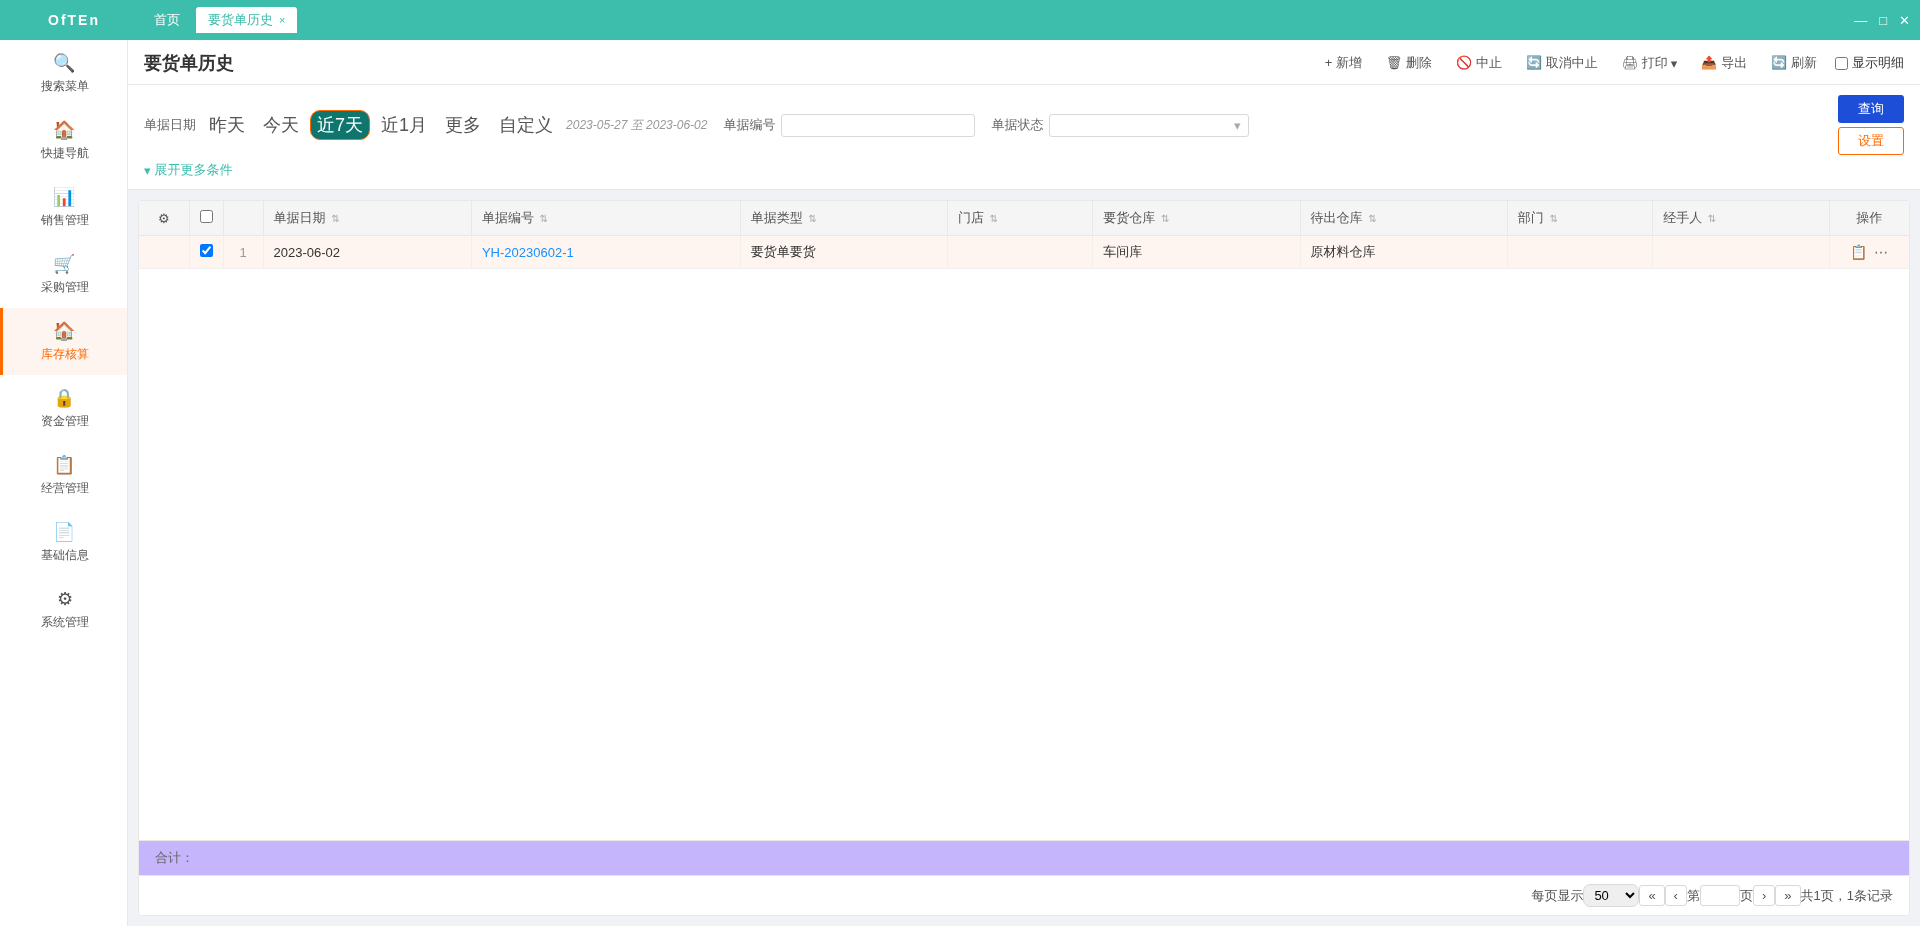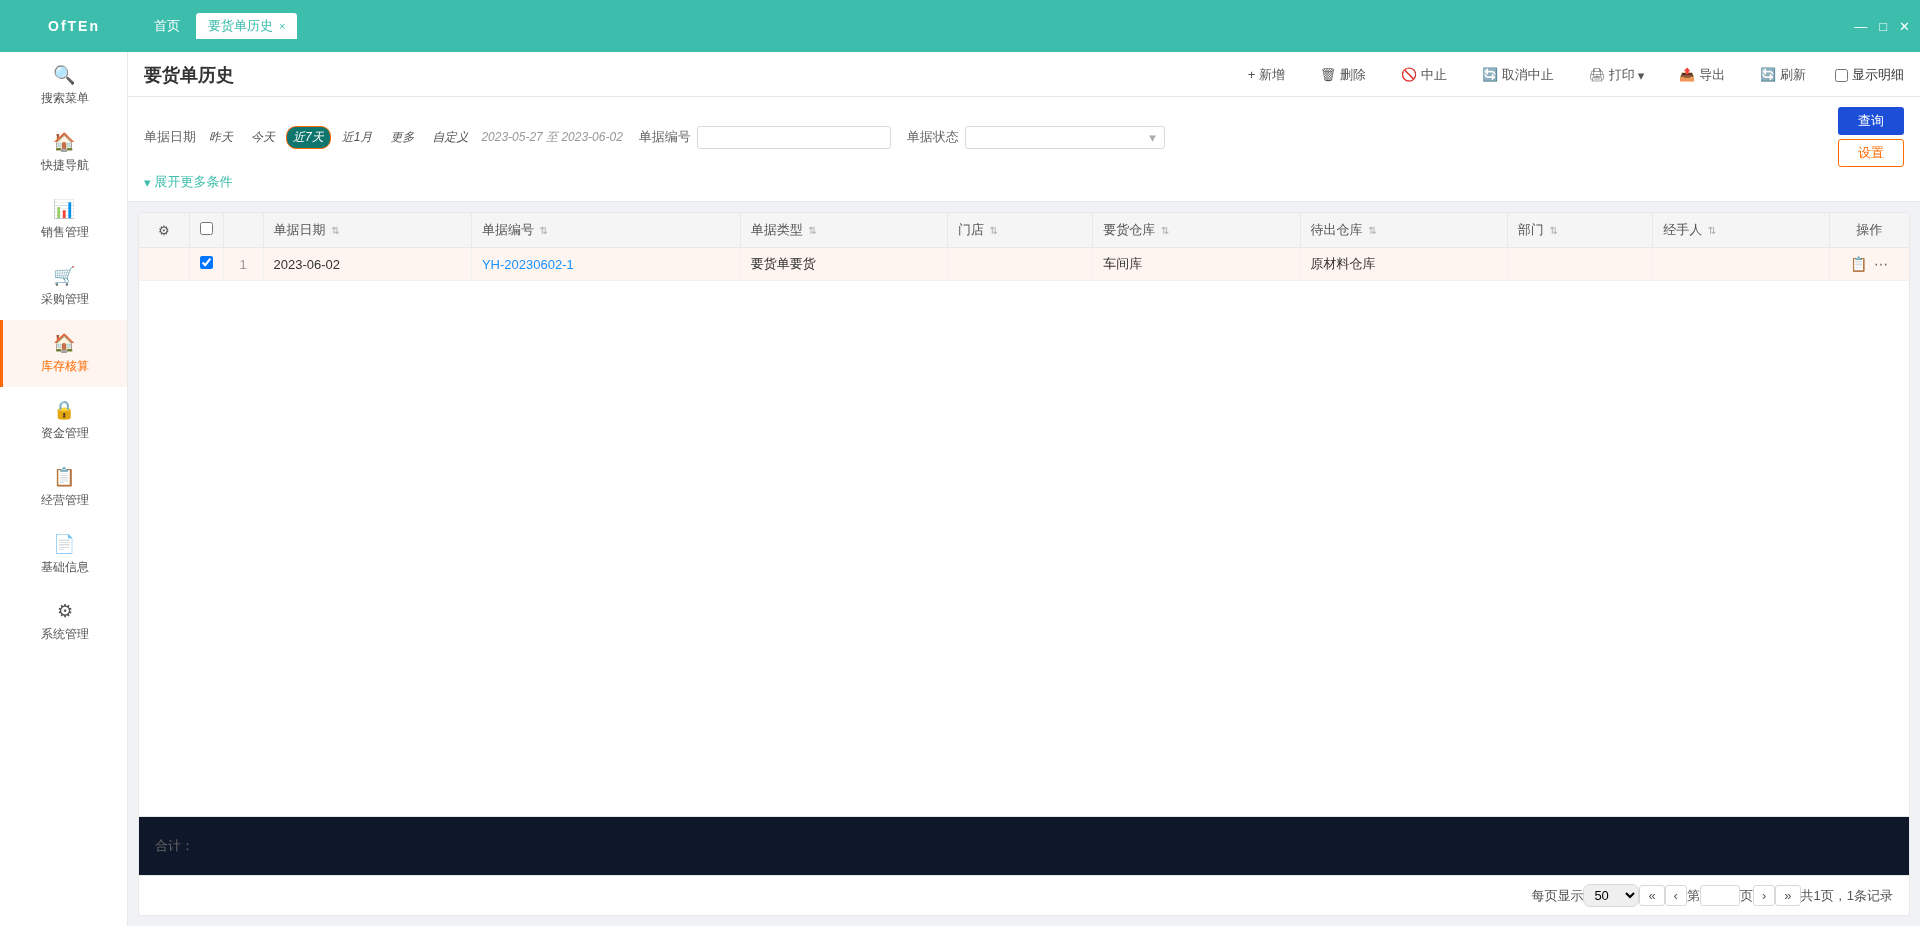--- a/index.html
+++ b/index.html
@@ -1,21 +1,21 @@
 <!DOCTYPE html>
 <html><head>
   <meta charset="utf-8">
   <style>
     * { box-sizing: border-box; margin: 0; padding: 0; }
     body { font-family: 'Microsoft YaHei', Arial, sans-serif; font-size: 13px; background: #f0f2f5; color: #333; display: flex; flex-direction: column; height: 926px; overflow: hidden; }
 
     
     .top-bar {
       background: #3dbdac;
-      height: 52px;
+      height: 40px;
       display: flex;
       align-items: center;
       padding: 0 10px;
       gap: 4px;
     }
     .tab-item {
       background: transparent;
       color: #fff;
       padding: 4px 12px;
       border-radius: 3px 3px 0 0;
@@ -101,21 +101,21 @@
       margin-bottom: 8px;
     }
     .page-title {
       font-size: 18px;
       font-weight: bold;
       color: #333;
     }
     .toolbar {
       display: flex;
       align-items: center;
-      gap: 23px;
+      gap: 12px;
     }
     .toolbar-btn {
       display: flex;
       align-items: center;
       gap: 3px;
       cursor: pointer;
       font-size: 13px;
       color: #555;
       padding: 4px 6px;
       border-radius: 3px;
@@ -143,24 +143,23 @@
     .filter-label { color: #666; white-space: nowrap; }
     .date-range-btns {
       display: flex;
       align-items: center;
       gap: 4px;
     }
     .date-btn {
       padding: 2px 6px;
       border-radius: 10px;
       cursor: pointer;
-      font-size: 12px;
+      font-size: 18px;
       color: #555;
       border: 1px solid transparent;
-      font-style: italic;
     }
     .date-btn.active {
       background: #0f766e;
       color: #fff;
       border-color: #ff6a00;
     }
     .filter-input {
       border: 1px solid #d9d9d9;
       border-radius: 3px;
       padding: 3px 8px;
@@ -259,23 +258,23 @@
     .link-text { color: #1890ff; cursor: pointer; }
     .row-num { color: #999; text-align: center; }
     .checkbox-cell { width: 30px; text-align: center; }
     .settings-col { width: 50px; text-align: center; }
     .action-col { width: 80px; text-align: center; }
     .action-icons { display: flex; gap: 6px; justify-content: center; }
     .action-icon { cursor: pointer; color: #666; font-size: 14px; }
 
     
     .summary-row {
-      background: #0f172a;
+      background: #c4b5fd;
       border-top: 1px solid #e8e8e8;
-      padding: 20px 16px;
+      padding: 8px 16px;
       font-size: 13px;
       color: #666;
     }
 
     
     .pagination {
       background: #fff;
       border-top: 1px solid #e8e8e8;
       padding: 8px 16px;
       display: flex;

